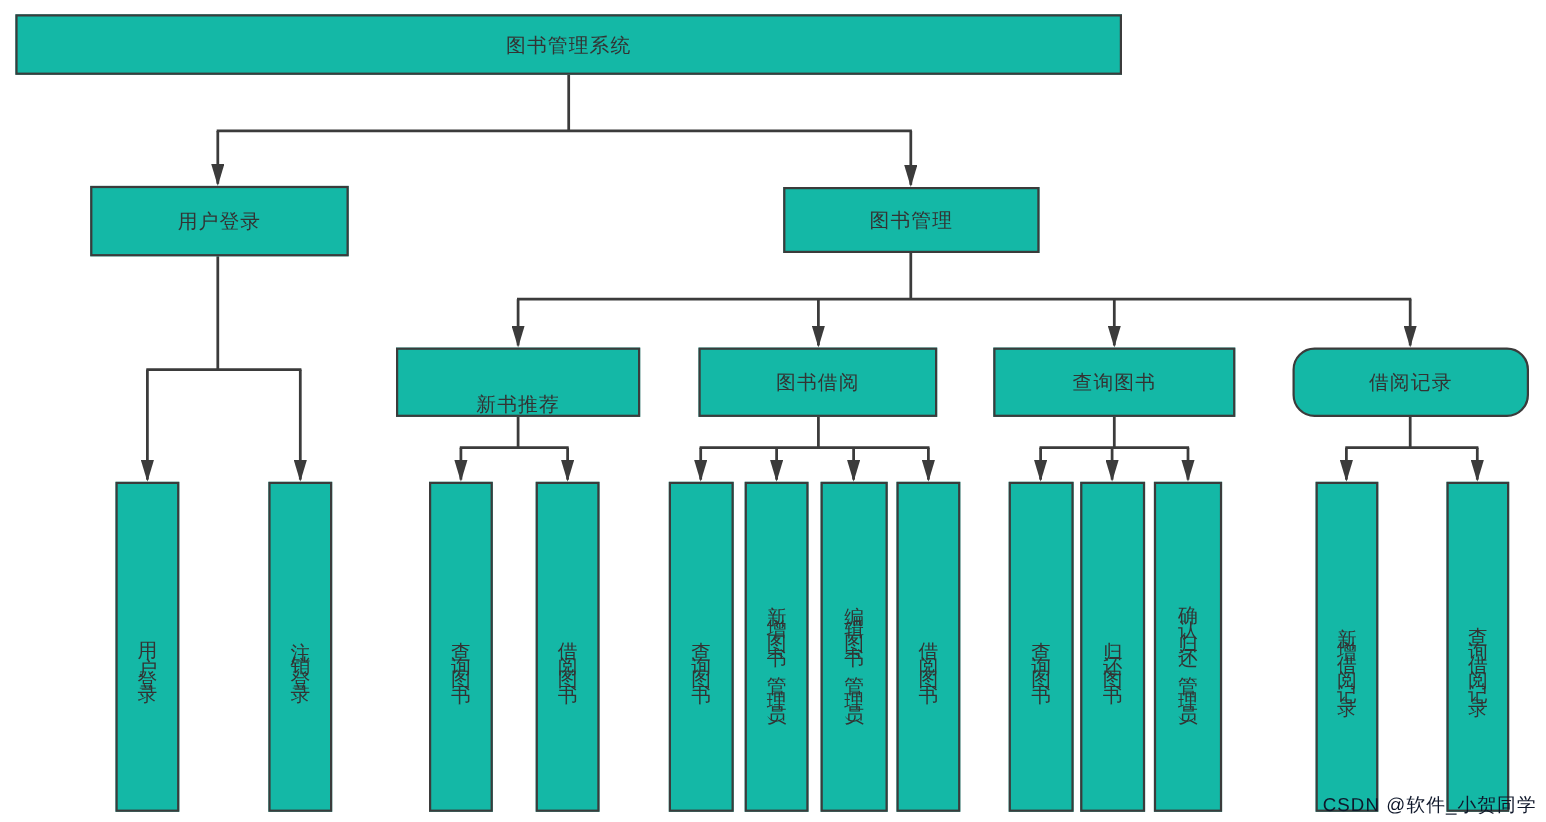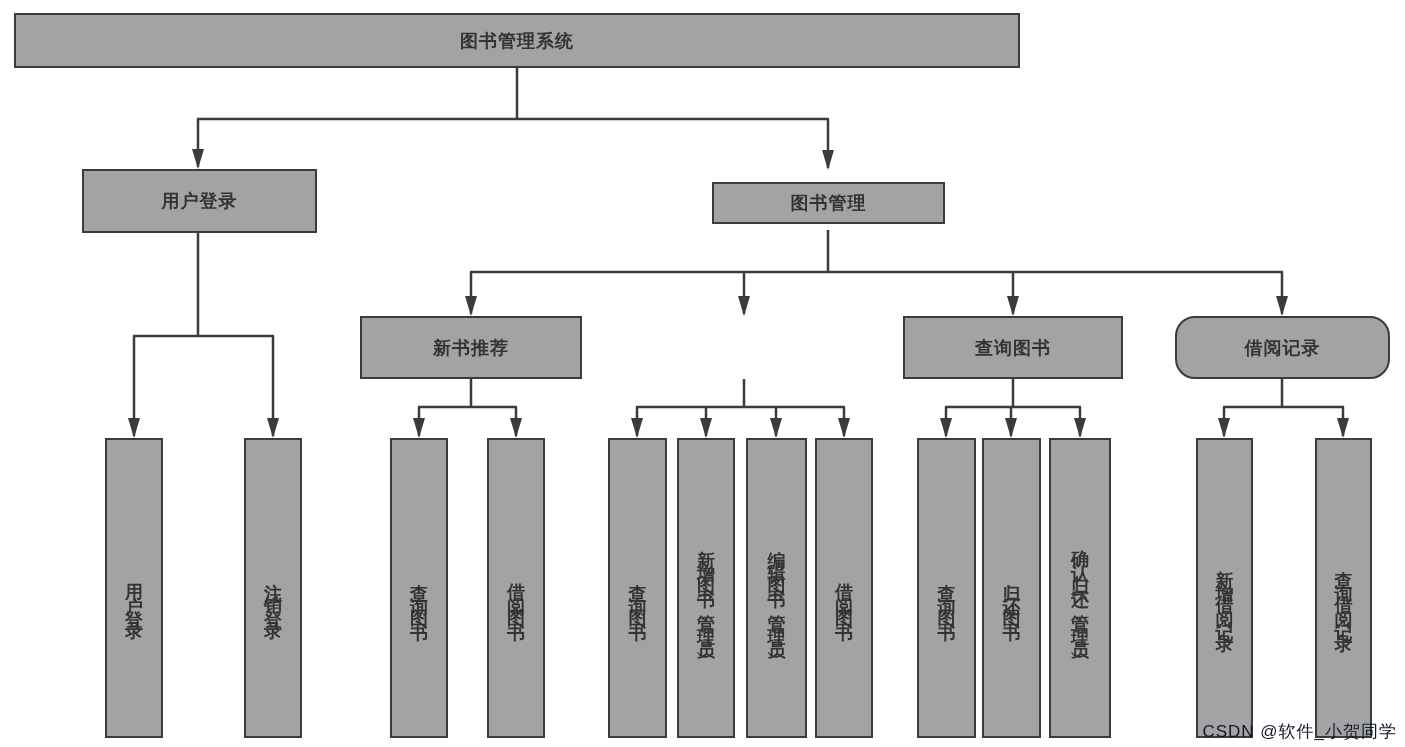--- a/index.html
+++ b/index.html
@@ -8,29 +8,28 @@
     width:1405px;height:747px;
     background:#ffffff;
     font-family:"Liberation Sans","DejaVu Sans",sans-serif;
     overflow:hidden;
   }
   .wires{position:absolute;left:0;top:0;width:1405px;height:747px;}
   .box{
     position:absolute;
     box-sizing:border-box;
     border:2px solid #3b3b3b;
-    background:#a3a3a3;
+    background:#14b8a6;
     display:flex;
     align-items:center;
     justify-content:center;
     color:#333333;
     font-size:18px;
     letter-spacing:1px;
     line-height:1;
-    font-weight:bold;
   }
   .vbox{padding:4px 0;}
   .vtext{
     writing-mode:vertical-rl;
     letter-spacing:13px;
     font-size:18px;
     color:#333333;
     margin-bottom:-13px; 
     white-space:nowrap;
   }
@@ -92,26 +91,29 @@
     </g>
   </svg>
 
   <div class="box" style="left:14px;top:13px;width:1006px;height:55px;">
     <span>图书管理系统</span>
   </div>
 
   <div class="box" style="left:82px;top:169px;width:235px;height:64px;">
     <span>用户登录</span>
   </div>
-  <div class="box" style="left:712px;top:170px;width:233px;height:42px;margin-top:12px;">
+  <div class="box" style="left:712px;top:170px;width:233px;height:60px;">
     <span>图书管理</span>
   </div>
 
-  <div class="box" style="left:360px;top:316px;width:222px;height:63px;">
+  <div class="box" style="left:360px;top:316px;width:222px;height:63px;align-items:flex-end;">
     <span>新书推荐</span>
+  </div>
+  <div class="box" style="left:635px;top:316px;width:217px;height:63px;">
+    <span>图书借阅</span>
   </div>
   <div class="box" style="left:903px;top:316px;width:220px;height:63px;">
     <span>查询图书</span>
   </div>
   <div class="box" style="left:1175px;top:316px;width:215px;height:63px;border-radius:20px;">
     <span>借阅记录</span>
   </div>
 
   <div class="box vbox" style="left:105px;top:438px;width:58px;height:300px;">
     <span class="vtext">用户登录</span>

